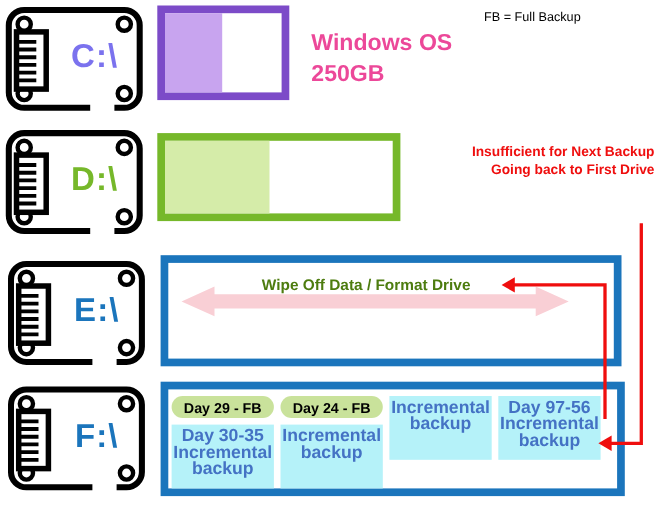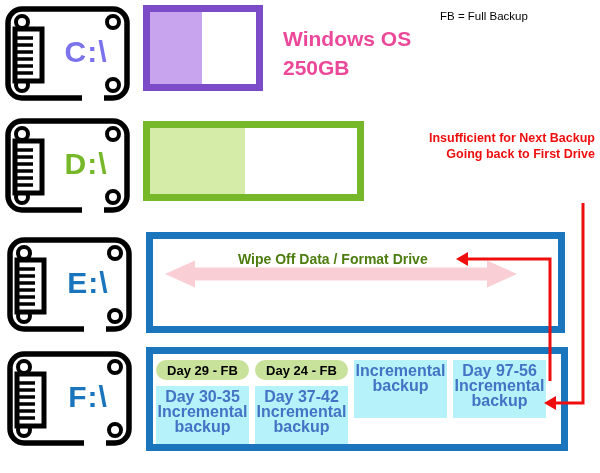--- a/index.html
+++ b/index.html
@@ -194,21 +194,20 @@
       <div class="segment">
         <div class="pill">Day 29 - FB</div>
         <div class="inc-box">
           <div>Day 30-35</div>
           <div>Incremental backup</div>
         </div>
       </div>
       <div class="segment">
         <div class="pill">Day 24 - FB</div>
         <div class="inc-box">
-          <div>Day 37-42</div>
           <div>Incremental backup</div>
         </div>
       </div>
       <div class="segment">
         <div class="inc-box">
           <div>Incremental backup</div>
         </div>
       </div>
       <div class="segment">
         <div class="inc-box">

